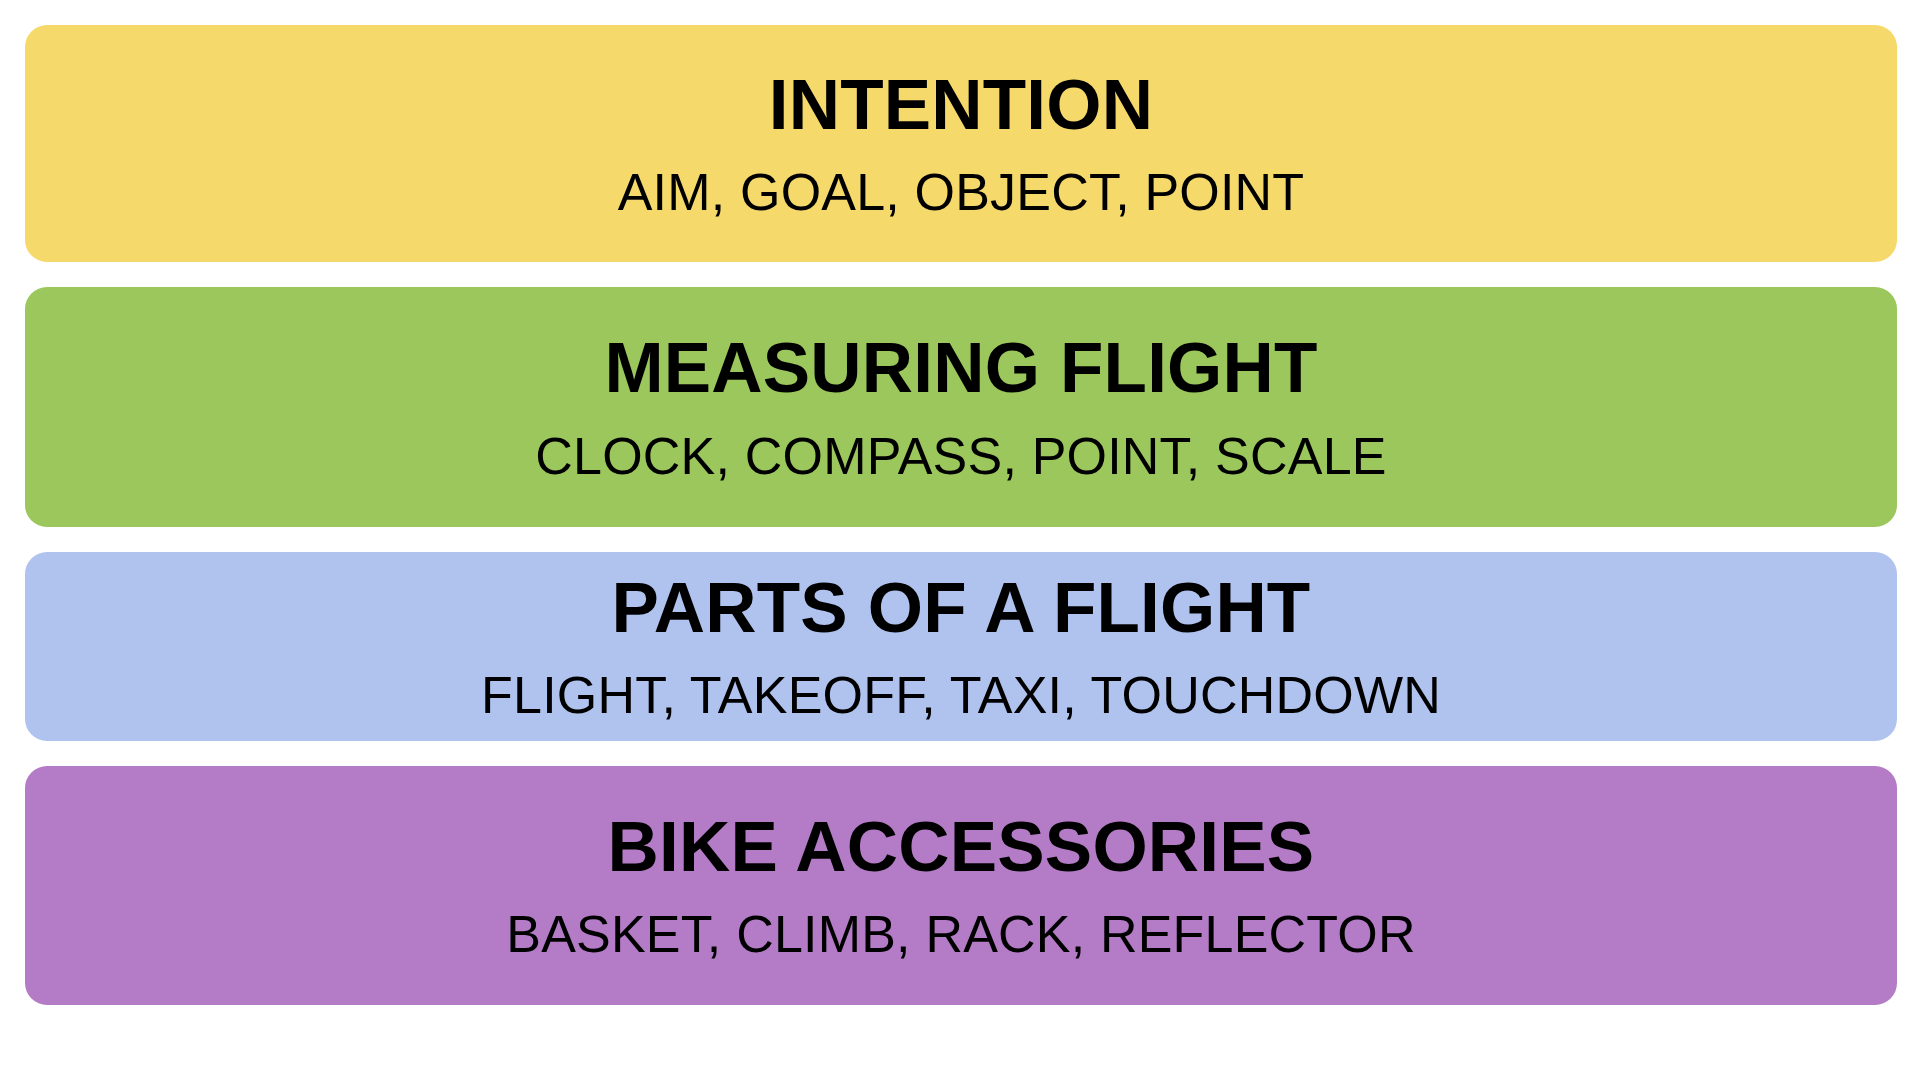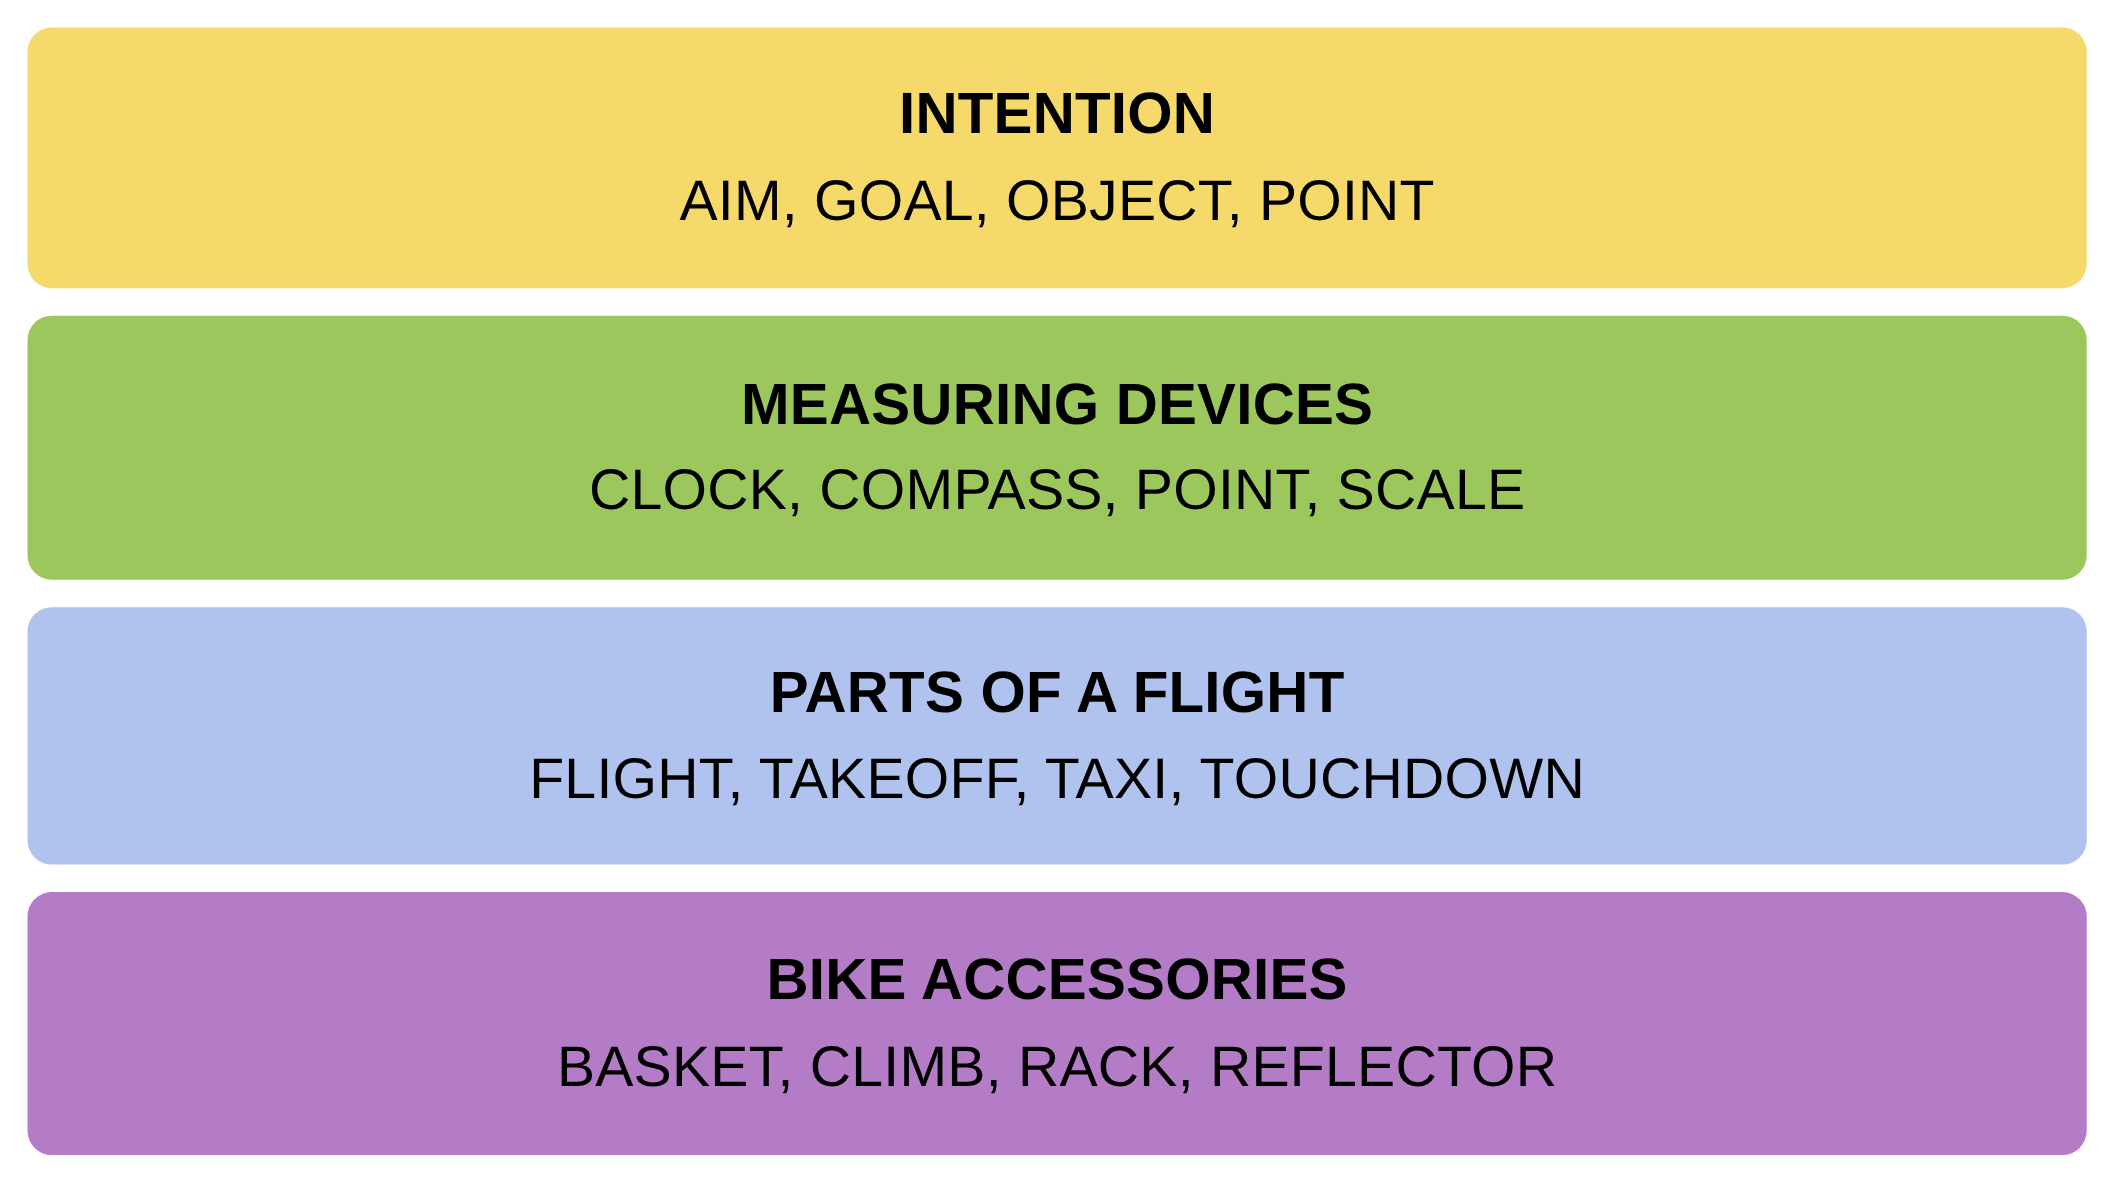--- a/index.html
+++ b/index.html
@@ -37,25 +37,25 @@
     flex-direction: column;
     align-items: center;
     justify-content: center;
     text-align: center;
     color: #000000;
     overflow: hidden;
   }
 
   .category-card.card-0 { height: 237px; background: #f5da6b; }
   .category-card.card-1 { height: 240px; background: #9cc75c; }
-  .category-card.card-2 { height: 234px; background: #b0c3ef; }
+  .category-card.card-2 { height: 189px; background: #b0c3ef; }
   .category-card.card-3 { height: 239px; background: #b47cc6; }
 
   .category-title {
-    font-size: 53px;
+    font-size: 71px;
     font-weight: 700;
     line-height: 1.06;
     letter-spacing: 0.2px;
     white-space: nowrap;
     margin: 0;
   }
 
   .category-members {
     font-size: 52px;
     font-weight: 400;
@@ -69,21 +69,21 @@
 <body>
 
 <div id="answers-board">
 
   <div class="category-card card-0" style="background: rgb(245, 218, 107);">
     <div class="category-title">INTENTION</div>
     <div class="category-members">AIM, GOAL, OBJECT, POINT</div>
   </div>
 
   <div class="category-card card-1" style="background: rgb(156, 199, 92);">
-    <div class="category-title">MEASURING DEVICES</div>
+    <div class="category-title">MEASURING FLIGHT</div>
     <div class="category-members">CLOCK, COMPASS, POINT, SCALE</div>
   </div>
 
   <div class="category-card card-2" style="background: rgb(176, 195, 239);">
     <div class="category-title">PARTS OF A FLIGHT</div>
     <div class="category-members">FLIGHT, TAKEOFF, TAXI, TOUCHDOWN</div>
   </div>
 
   <div class="category-card card-3" style="background: rgb(180, 124, 198);">
     <div class="category-title">BIKE ACCESSORIES</div>

